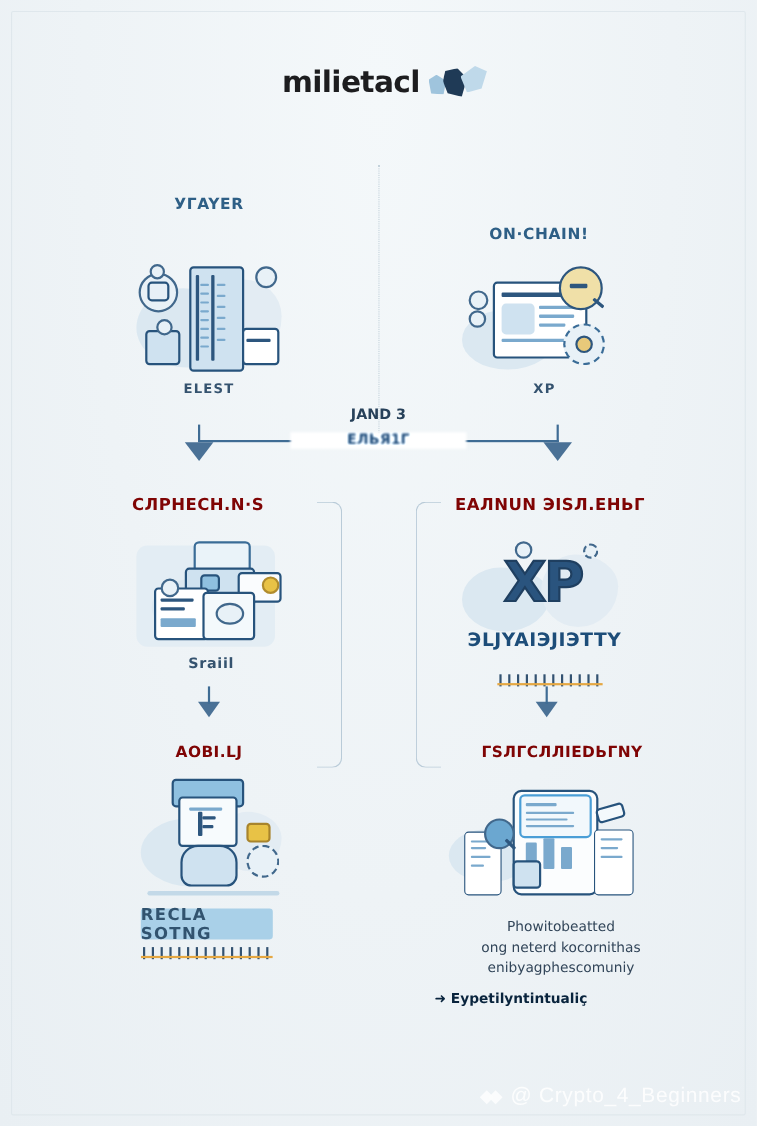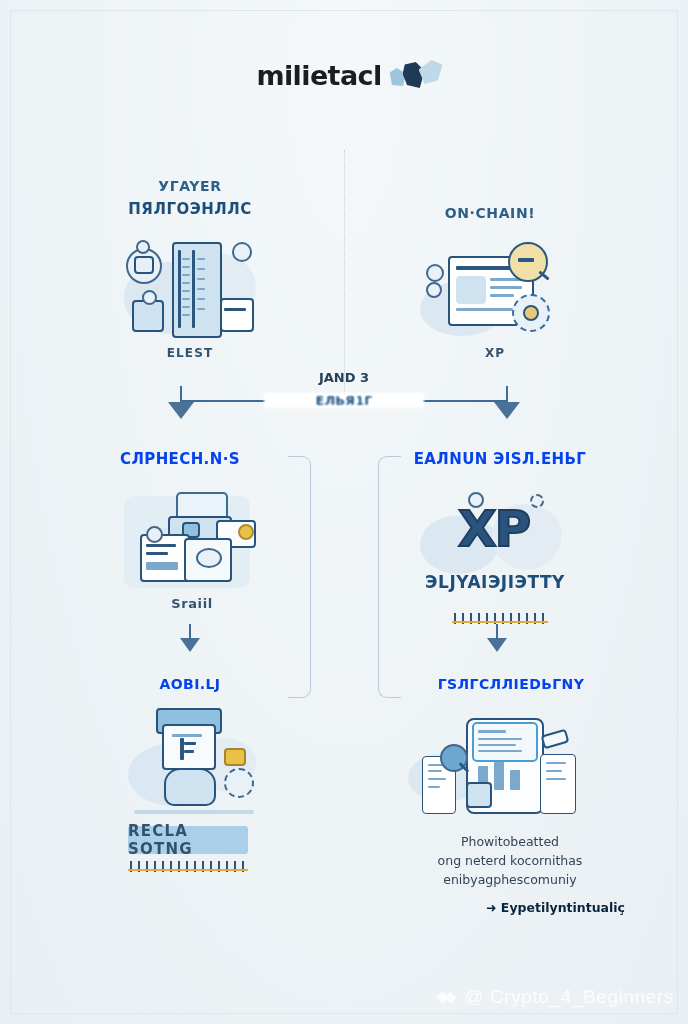--- a/index.html
+++ b/index.html
@@ -137,21 +137,21 @@
   }
 
   
   .bracket{
     position:absolute;border:1.5px solid #b9cbd8;border-radius:8px;
   }
 
   
   .stage-head{
     position:absolute;text-align:center;
-    font-size:15px;font-weight:bold;letter-spacing:0.4px;color:#1d4ed8;
+    font-size:15px;font-weight:bold;letter-spacing:0.4px;color:#7f1d1d;
     font-family:"DejaVu Sans", sans-serif;
     filter:blur(0.7px) contrast(1.25);
   }
 
   
   .pill{
     position:absolute;background:#a9d0e8;border-radius:3px;
     display:flex;align-items:center;justify-content:center;
     font-size:15px;font-weight:bold;letter-spacing:1.2px;color:#31536f;
     font-family:"DejaVu Sans", sans-serif;
@@ -171,21 +171,21 @@
   }
 
   
   .para{
     position:absolute;text-align:center;width:230px;
     font-size:12.5px;line-height:19px;color:#3c4d5e;
     font-family:"DejaVu Sans", sans-serif;
     filter:blur(0.5px) contrast(1.15);
   }
   .cta{
-    position:absolute;text-align:right;width:230px;
+    position:absolute;text-align:left;width:230px;
     font-size:12.5px;font-weight:bold;color:#1d3348;
     font-family:"DejaVu Sans", sans-serif;
     filter:blur(0.5px) contrast(1.2);
   }
 
   
   .watermark{
     position:absolute;right:14px;bottom:16px;
     display:flex;align-items:center;gap:7px;
     color:#ffffff;opacity:.86;
@@ -214,21 +214,20 @@
     <span class="fox-a"></span>
       <span class="fox-b"></span>
       <span class="fox-c"></span>
   </span>
 </div>
 
 <div class="divider"></div>
 
 <div class="col-head" style="left:70px;top:178px;">
   <div class="kicker">УГAYER</div>
-  <div class="sub-garble">ПЯЛГОЭНЛЛС</div>
 </div>
 
 <div class="illus" style="left:120px;top:238px;width:140px;height:122px;">
   <div class="blob" style="left:4px;top:24px;width:96px;height:72px;"></div>
   <div class="blob soft" style="left:74px;top:16px;width:62px;height:76px;"></div>
   <div class="card-fill" style="left:52px;top:4px;width:46px;height:92px;"></div>
   <div class="bar d" style="left:58px;top:12px;width:3px;height:78px;"></div>
   <div class="bar d" style="left:72px;top:12px;width:3px;height:78px;"></div>
   <div class="bar" style="left:62px;top:20px;width:8px;height:2px;"></div>
   <div class="bar" style="left:62px;top:28px;width:8px;height:2px;"></div>

